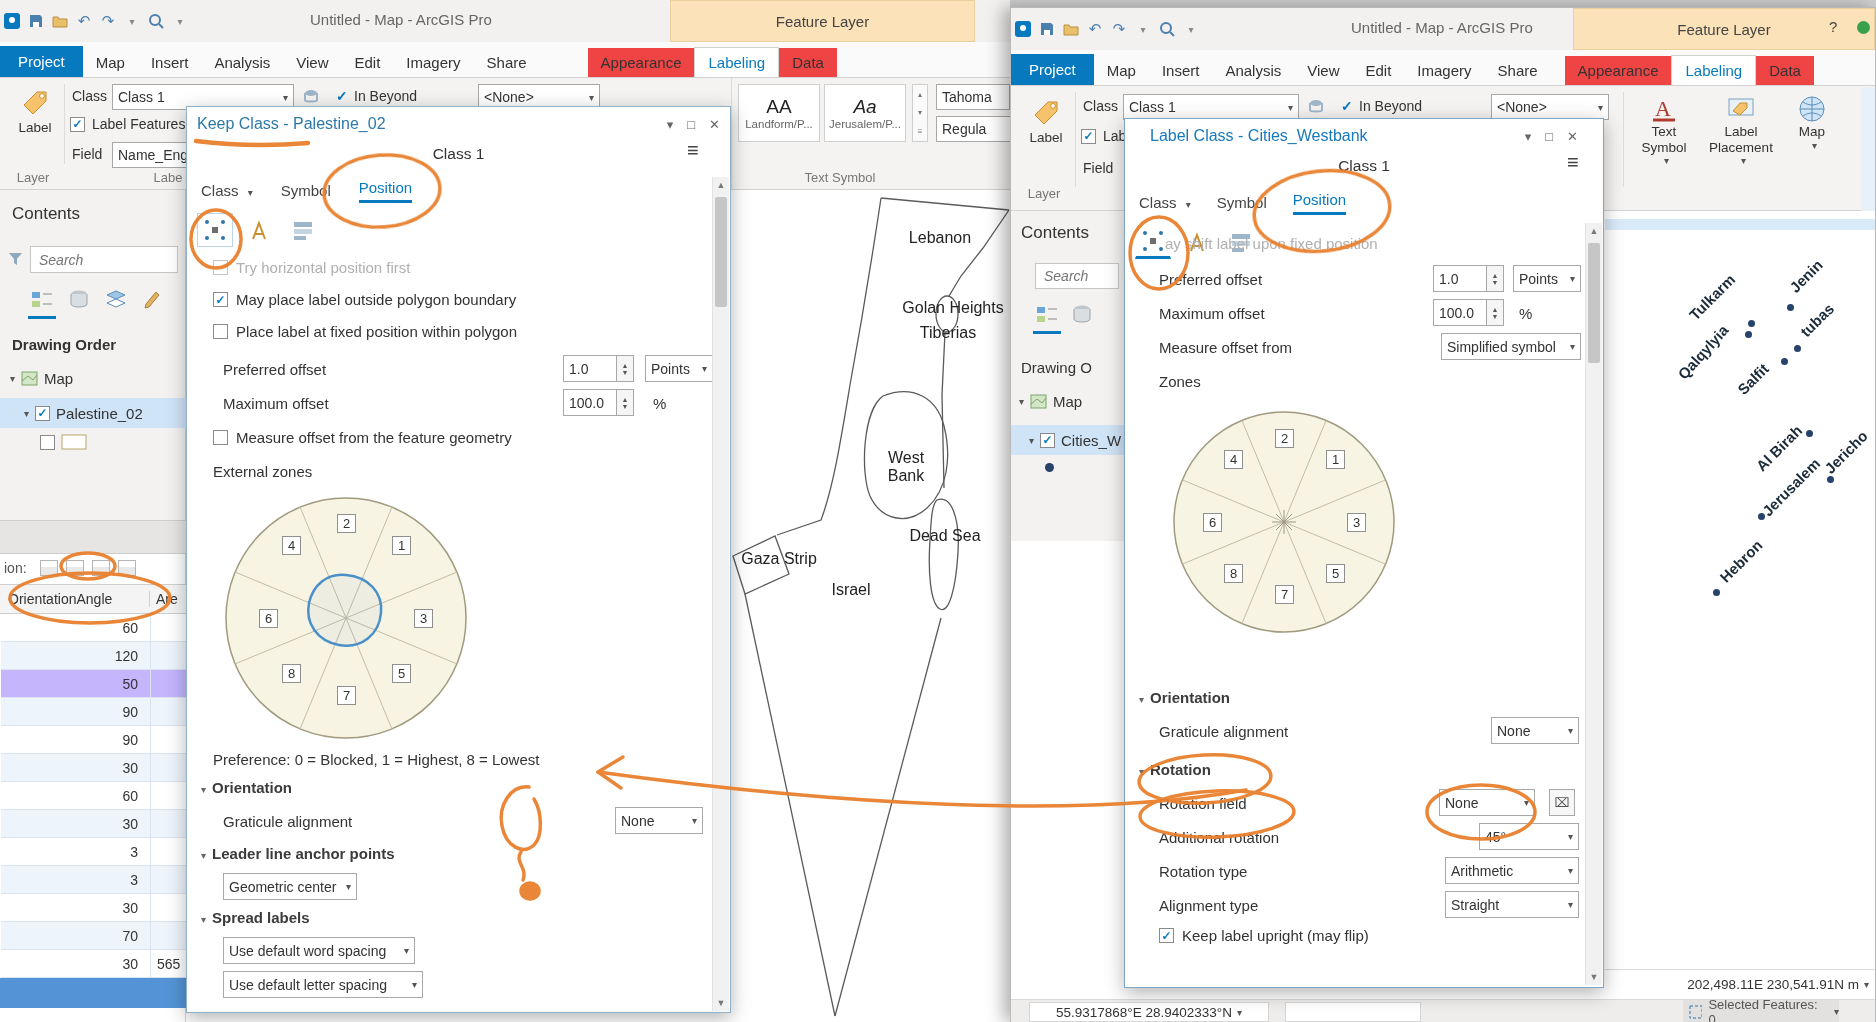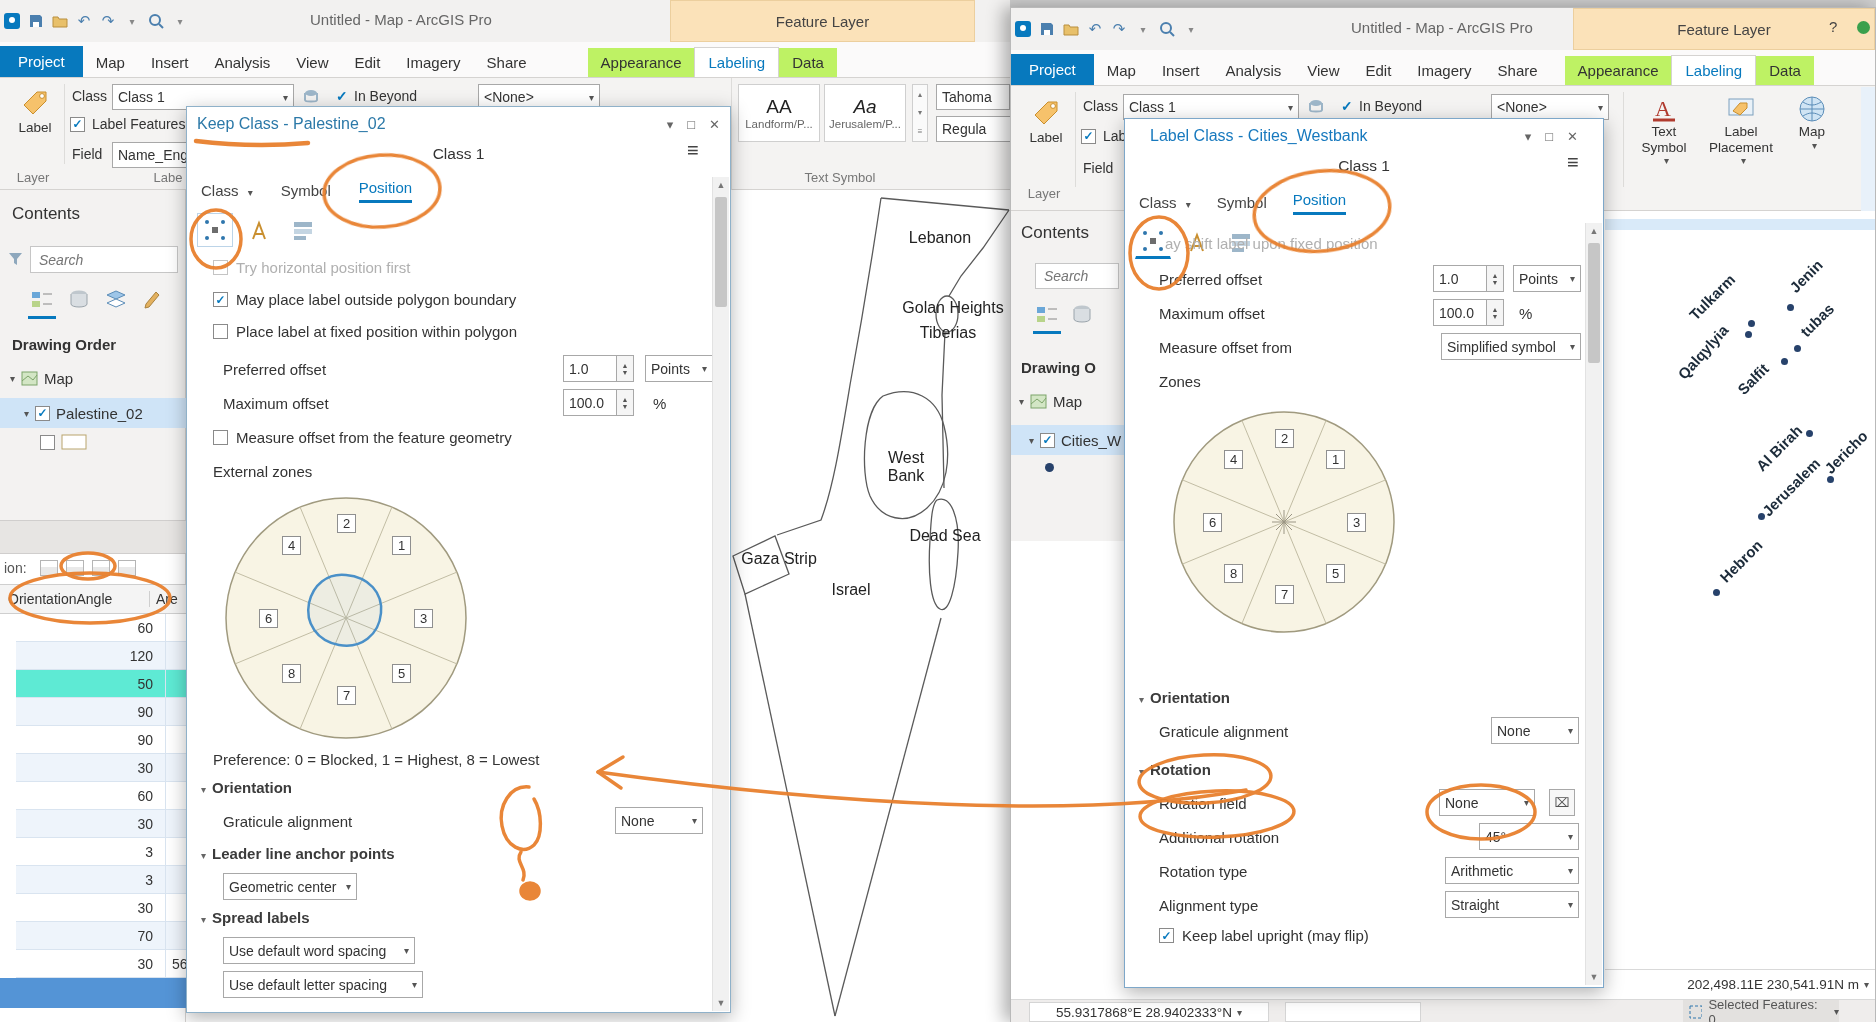--- a/index.html
+++ b/index.html
@@ -7,21 +7,21 @@
 .abs{position:absolute}
 .win{background:#fff}
 .tbar{background:#f2f1f0;display:flex;align-items:center}
 .ticn{width:24px;height:24px;display:inline-flex;align-items:center;justify-content:center;font-size:15px;color:#4b7fae;cursor:pointer}
 .wtitle{font-size:15px;color:#666;white-space:nowrap}
 .ctx{background:#fbe2b9;border:1px solid #eccf9e;display:flex;align-items:center;justify-content:center;font-size:15px;color:#444}
 .rtabs{display:flex;align-items:flex-end;font-size:15px}
 .rtab{padding:6px 13px;color:#333;cursor:pointer;white-space:nowrap}
 .rtab.proj{background:#0779be;color:#fff;padding:7px 18px}
 .rtab.act{color:#0779be;background:#fff;border:1px solid #d5d3d1;border-bottom:none}
-.rtab.tint{background:#bef264}
+.rtab.tint{background:#ef4444}
 .ribbon{background:#f4f3f2;border-bottom:1px solid #d5d3d1}
 .glabel{font-size:13px;color:#777;text-align:center}
 .vsep{width:1px;background:#dddcda}
 .combo{border:1px solid #a8a8a8;background:#fff;display:flex;align-items:center;justify-content:space-between;font-size:14px;padding:0 5px;color:#333;cursor:pointer}
 .car{color:#555;font-size:10px;margin-left:5px}
 .chk{width:15px;height:15px;border:1px solid #8a8a8a;background:#fff;display:inline-flex;align-items:center;justify-content:center;font-size:12px;font-weight:bold;color:#0779be;flex:none;cursor:pointer}
 .chk.on::after{content:"✓"}
 .chk.dis{border-color:#c4c4c4}
 .lbl14{font-size:14px;color:#333;white-space:nowrap}
 .lbl15{font-size:15px;color:#333;white-space:nowrap}
@@ -38,21 +38,21 @@
 .sech{font-size:15px;font-weight:bold;color:#3b3b3b;white-space:nowrap;cursor:pointer}
 .sech .ch{font-size:10px;color:#666;margin-right:6px;font-weight:normal}
 .zbox{position:absolute;width:19px;height:19px;background:#fff;border:1px solid #8f8f8f;font-size:13px;display:flex;align-items:center;justify-content:center;color:#333;cursor:pointer}
 .vscroll{background:#f1f1f1;border-left:1px solid #e2e2e2}
 .vthumb{position:absolute;left:2px;right:2px;background:#c6c6c6;border-radius:2px}
 .sarrow{position:absolute;left:0;right:0;height:16px;display:flex;align-items:center;justify-content:center;font-size:9px;color:#777}
 .micn{width:18px;height:16px;border:1px solid #b5b5b5;background:linear-gradient(#fff 45%,#e9e9e9 45%);display:inline-block}
 .maplbl{position:absolute;font-size:16px;color:#222;white-space:nowrap;transform:translate(-50%,-50%);text-align:center}
 .city{position:absolute;font-size:15px;font-weight:bold;color:#1c2b3a;white-space:nowrap}
 .dot{position:absolute;width:7px;height:7px;border-radius:50%;background:#27426b}
-.trow{position:absolute;left:16px;width:186px;height:28px;border-bottom:1px solid #d9e4f0;display:flex;align-items:center}
+.trow{position:absolute;left:1px;width:186px;height:28px;border-bottom:1px solid #d9e4f0;display:flex;align-items:center}
 .tcell1{width:150px;text-align:right;padding-right:12px;font-size:14px;color:#333;border-right:1px solid #d9e4f0;height:100%;display:flex;align-items:center;justify-content:flex-end}
 .tcell2{flex:1;font-size:14px;color:#333;padding-left:6px}
 .treeitem{position:absolute;display:flex;align-items:center;gap:6px;font-size:15px;color:#333}
 .exp{font-size:10px;color:#555}
 .bigbtn{position:absolute;display:flex;flex-direction:column;align-items:center;justify-content:flex-start;font-size:13.5px;color:#333;text-align:center;cursor:pointer;line-height:1.15}
 .gcard{border:1px solid #cfcfcf;background:#fff;display:flex;flex-direction:column;align-items:center;justify-content:center;cursor:pointer}
 .gcard .big{font-size:19px;color:#222}
 .gcard .sm{font-size:11.5px;color:#666;white-space:nowrap}
 input.search{width:100%;height:100%;border:1px solid #c6c6c6;background:#fff;font-style:italic;font-size:14px;color:#888;padding:0 8px;outline:none}
 </style>
@@ -228,21 +228,21 @@
       <span style="padding-left:6px;font-size:14px;color:#333">Are</span>
     </div>
     <div class="trow" style="top:60px;background:#fff">
         <span class="tcell1">60</span>
         <span class="tcell2"></span>
       </div>
     <div class="trow" style="top:88px;background:#eef4fb">
         <span class="tcell1">120</span>
         <span class="tcell2"></span>
       </div>
-    <div class="trow" style="top:116px;background:#5eead4">
+    <div class="trow" style="top:116px;background:#c4b5fd">
         <span class="tcell1">50</span>
         <span class="tcell2"></span>
       </div>
     <div class="trow" style="top:144px;background:#eef4fb">
         <span class="tcell1">90</span>
         <span class="tcell2"></span>
       </div>
     <div class="trow" style="top:172px;background:#fff">
         <span class="tcell1">90</span>
         <span class="tcell2"></span>
@@ -556,21 +556,21 @@
             <rect x="2" y="13" width="8" height="6" fill="#b8d48a"></rect>
             <line x1="13" y1="6" x2="22" y2="6" stroke="#888"></line>
             <line x1="13" y1="16" x2="22" y2="16" stroke="#888"></line>
           </svg></span>
       <span><svg width="22" height="24">
             <ellipse cx="11" cy="6" rx="8" ry="3.5" fill="#bfc7cd"></ellipse>
             <path d="M3 6 v10 c0 4 16 4 16 0 v-10" fill="#d9dee2" stroke="#9aa4ab"></path>
           </svg></span>
     </div>
     <div class="abs" style="left:22px;top:120px;width:28px;height:3px;background:#0779be"></div>
-    <div class="abs" style="left:10px;top:148px;font-size:15px;font-weight:bold;color:#333;white-space:nowrap">Drawing O</div>
+    <div class="abs" style="left:10px;top:148px;font-size:15px;font-weight:normal;color:#333;white-space:nowrap">Drawing O</div>
     <div class="treeitem" style="left:8px;top:182px">
       <span class="exp">▾</span>
       <svg width="17" height="15">
           <rect x="1" y="1" width="15" height="13" fill="#d3e6c5" stroke="#7da46a"></rect>
           <path d="M1 10 L7 5 L12 9 L16 4" stroke="#7da46a" fill="none"></path>
         </svg>
       <span>Map</span>
     </div>
     <div class="treeitem" style="left:0;top:214px;width:114px;height:30px;background:#cfe4f7;padding-left:18px;overflow:hidden">
       <span class="exp">▾</span>

